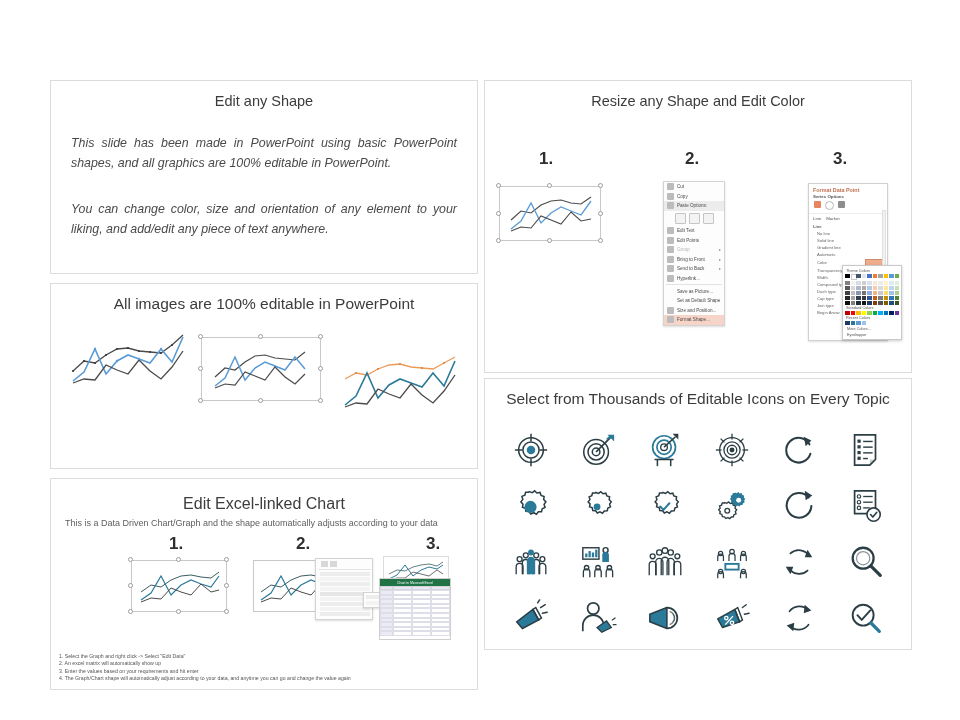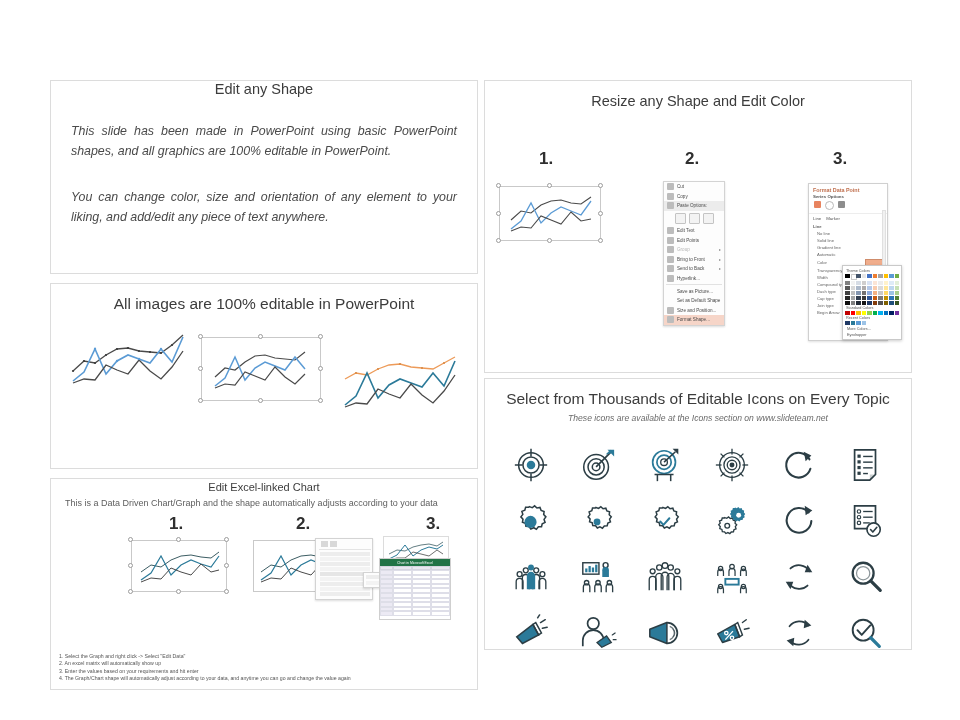--- a/index.html
+++ b/index.html
@@ -22,37 +22,37 @@
   }
   .panel-title{
     text-align:center;font-size:14.5px;color:#3c3c3c;font-weight:400;
   }
   .panel-sub{
     text-align:center;font-size:9px;color:#6a6a6a;
   }
 
   
   #panel-edit-shape{left:50px;top:80px;width:428px;height:194px;}
-  #panel-edit-shape .panel-title{}
+  #panel-edit-shape .panel-title{margin-top:12px;}
   .para{
     font-style:italic;font-size:12.4px;line-height:20px;color:#4a4a4a;
     text-align:justify;margin:0 20px;
   }
   #para1{margin-top:24px;}
   #para2{margin-top:26px;}
 
   
   #panel-images{left:50px;top:283px;width:428px;height:186px;}
   #panel-images .panel-title{margin-top:11px;font-size:15.5px;}
   #panel-images .panel-sub{margin-top:4px;}
   .graph-row{position:relative;height:120px;margin-top:8px;}
 
   
   #panel-excel{left:50px;top:478px;width:428px;height:212px;}
-  #panel-excel .panel-title{margin-top:2px;font-size:11px;}
+  #panel-excel .panel-title{margin-top:16px;font-size:16px;}
   .excel-sub{
     font-size:9px;color:#5e5e5e;margin:4px 14px 0 14px;line-height:13px;
   }
   .steps{position:relative;height:110px;margin-top:2px;}
   .step-num{
     position:absolute;font-size:17px;font-weight:bold;color:#2f2f2f;
   }
   .fineprint{
     position:absolute;left:8px;bottom:6px;width:420px;
     font-size:5.2px;line-height:7.6px;color:#555;
@@ -557,21 +557,20 @@
             <i style="background:transparent"></i>
         </div>
         <div class="cp-foot">More Colors...</div>
         <div class="cp-foot">Eyedropper</div>
       </div>
     </div>
   </div>
 
   <div class="panel" id="panel-icons">
     <div class="panel-title">Select from Thousands of Editable Icons on Every Topic</div>
-    <div class="panel-sub">These icons are available  at the Icons section on www.slideteam.net</div>
 
     <div class="icon-grid">
 
       <div class="icon-cell">
           <svg viewBox="0 0 40 40">
         <g fill="none" stroke="#2c3e45" stroke-width="1.6">
               <circle cx="20" cy="20" r="13"></circle>
               <circle cx="20" cy="20" r="8.5"></circle>
             </g>
         <circle cx="20" cy="20" r="4.5" fill="#2b7a99"></circle>

